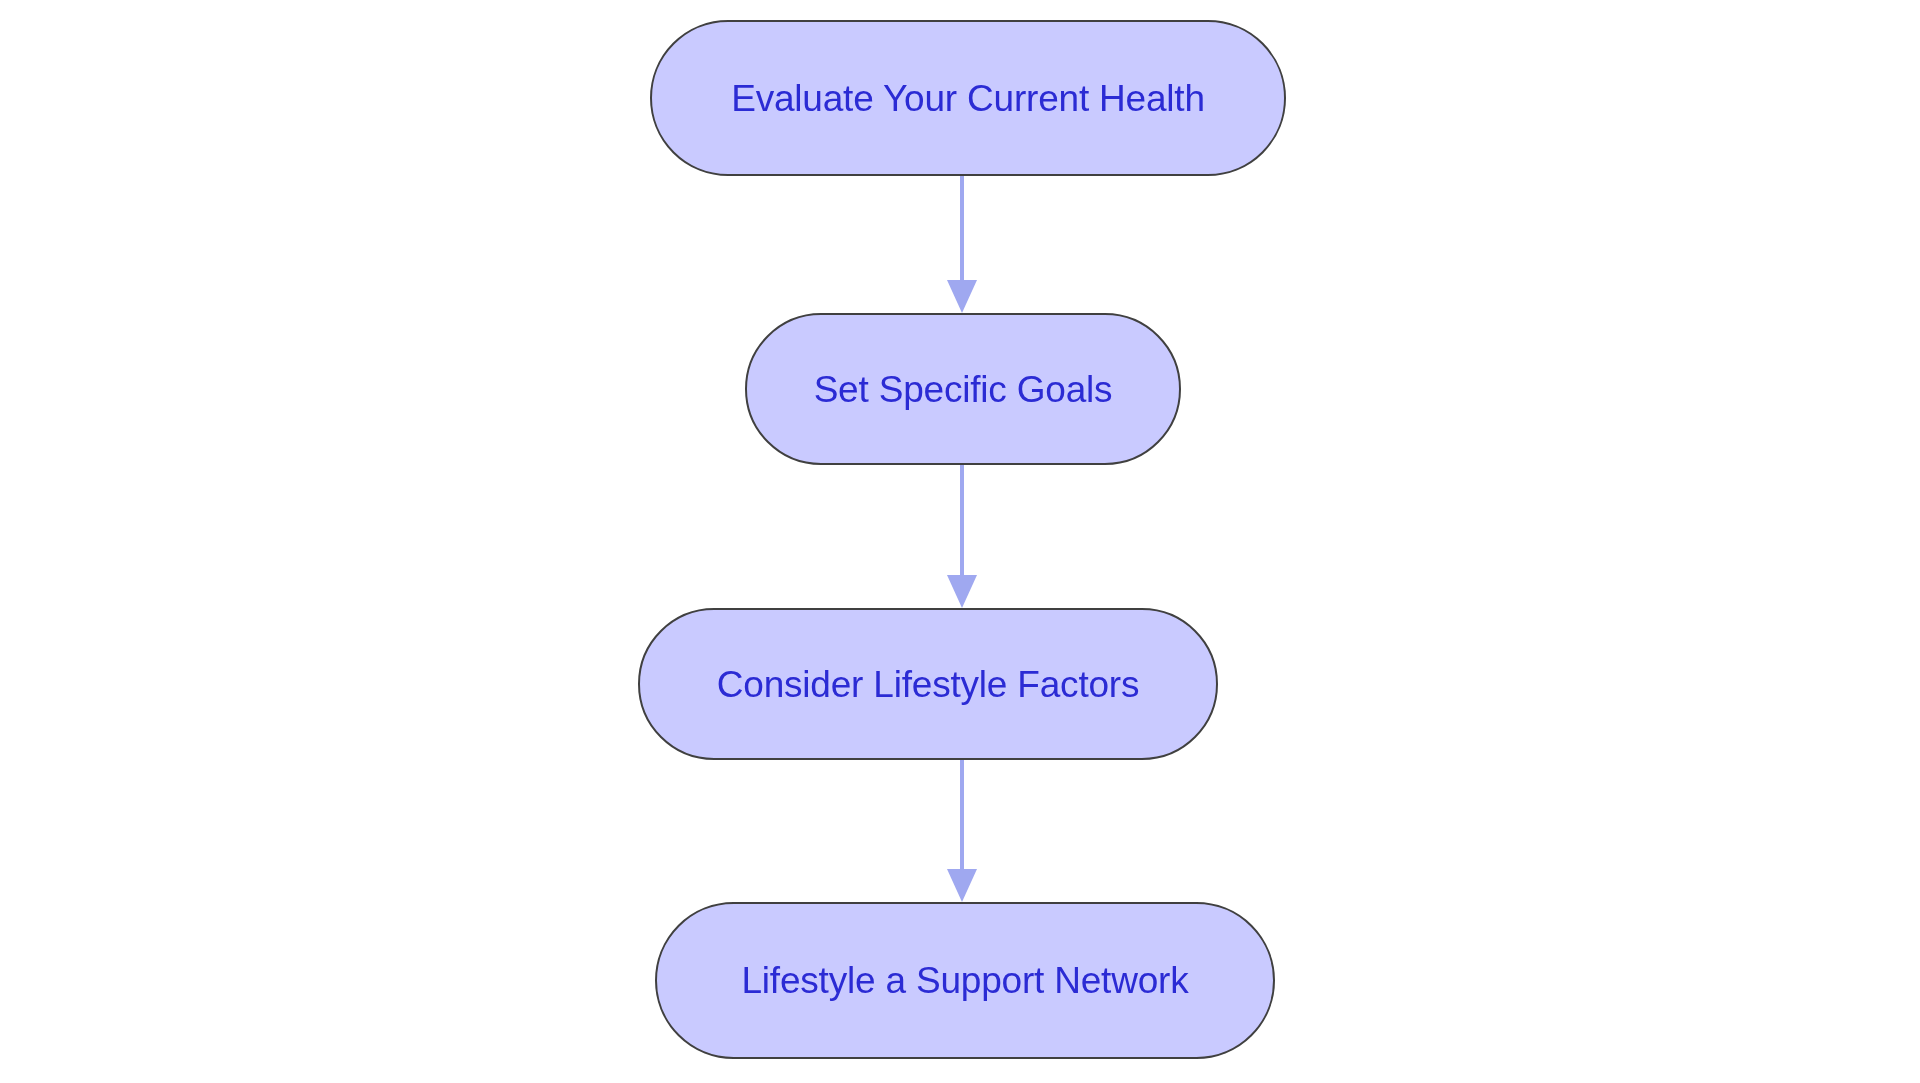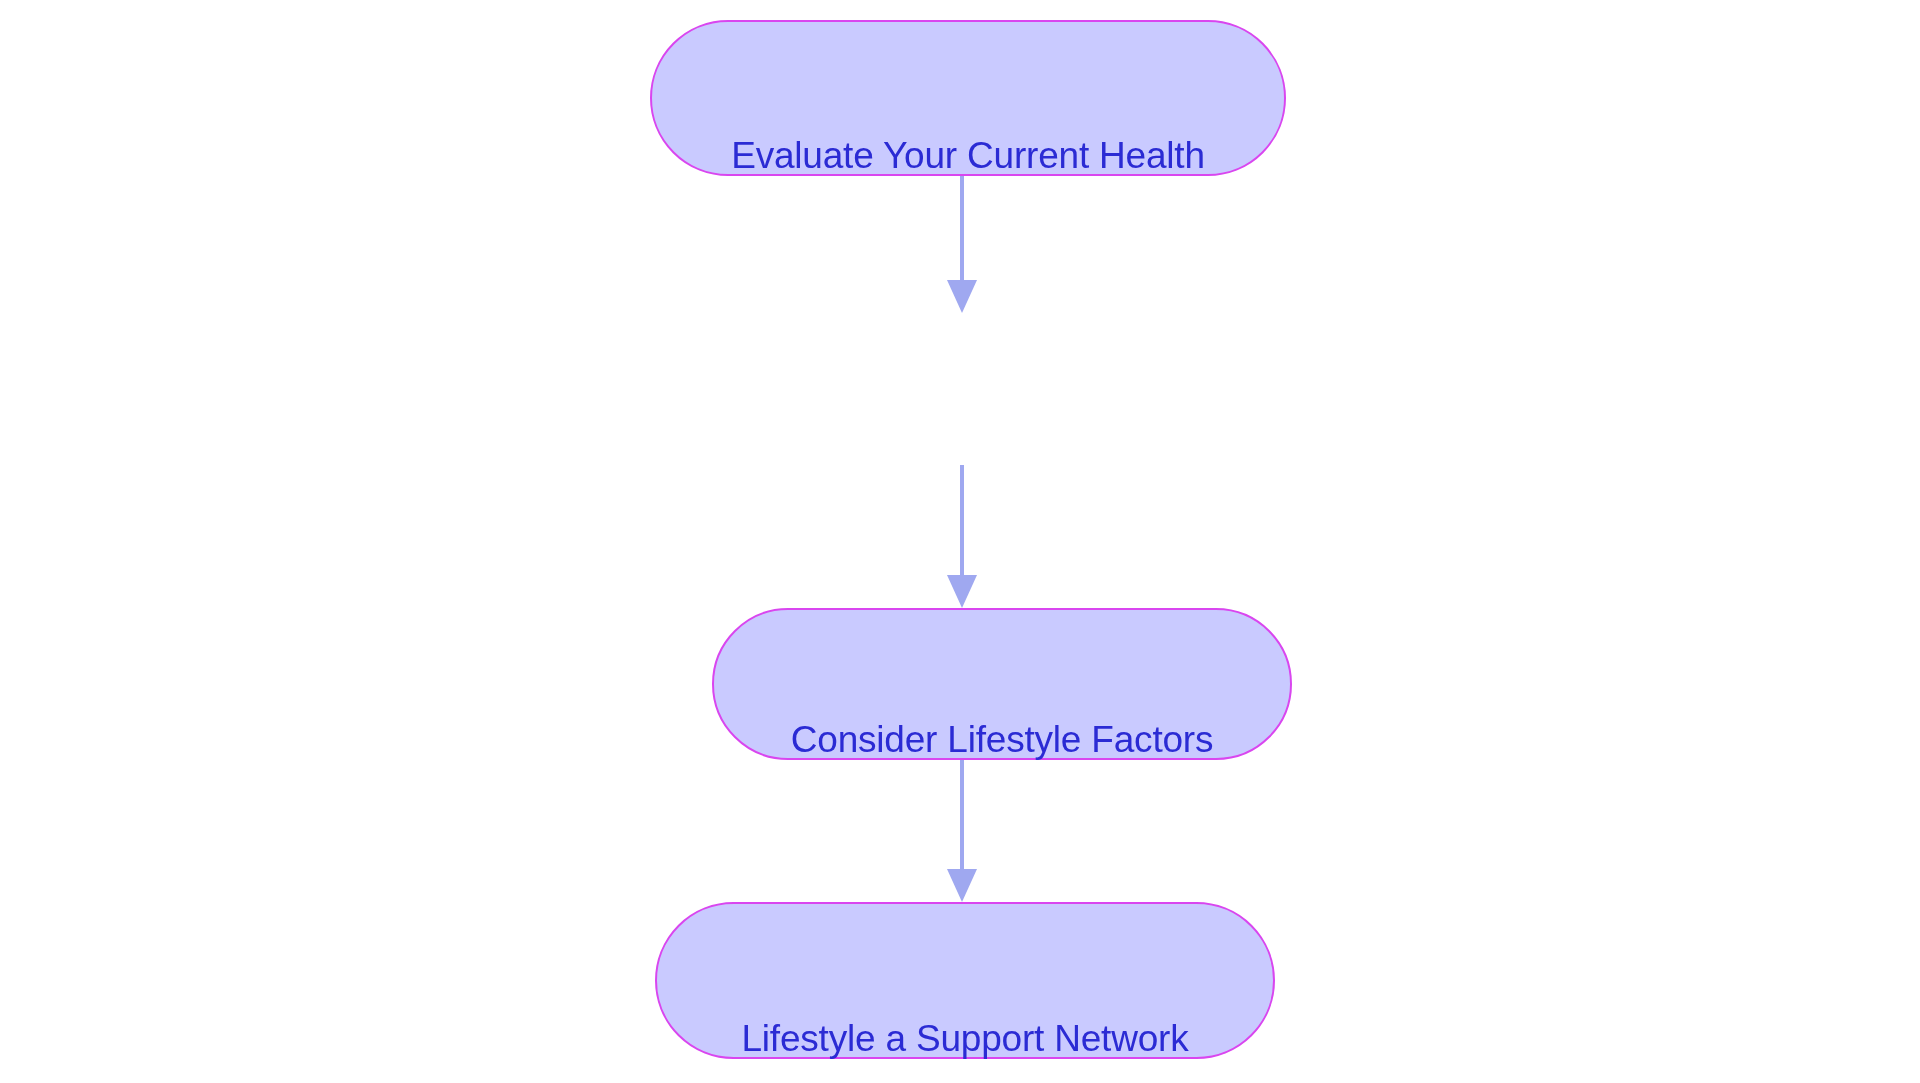--- a/index.html
+++ b/index.html
@@ -22,41 +22,41 @@
     position: absolute;
     top: 0;
     left: 0;
     width: 1920px;
     height: 1083px;
   }
   .node {
     position: absolute;
     box-sizing: border-box;
     display: flex;
-    align-items: flex-end;
+    align-items: center;
     justify-content: center;
     background: #c9caff;
-    border: 2px solid #d946ef;
+    border: 2px solid #404040;
     border-radius: 999px;
     z-index: 2;
   }
   .node-label {
     color: #2b2bd4;
     font-family: "Liberation Sans", sans-serif;
     font-size: 37px;
     font-weight: 400;
     letter-spacing: -0.2px;
     line-height: 1;
     white-space: nowrap;
     text-align: center;
   }
   
   #node-0 { left: 650px;  top: 20px;   width: 636px; height: 156px; }
   #node-1 { left: 745px;  top: 313px;  width: 436px; height: 152px; }
-  #node-2 { left: 712px;  top: 608px;  width: 580px; height: 152px; }
+  #node-2 { left: 638px;  top: 608px;  width: 580px; height: 152px; }
   #node-3 { left: 655px;  top: 902px;  width: 620px; height: 157px; }
 </style>
 </head>
 <body>
 
 <div id="flow-canvas">
 
   <svg class="flow-svg" viewBox="0 0 1920 1083" xmlns="http://www.w3.org/2000/svg">
 
     <g>
@@ -72,20 +72,23 @@
     <g>
       <line x1="962" y1="760" x2="962" y2="871" stroke="#9fa8f0" stroke-width="4"></line>
       <polygon points="947,869 977,869 962,902" fill="#9fa8f0"></polygon>
     </g>
   </svg>
 
   <div class="node" id="node-0">
     <span class="node-label">Evaluate Your Current Health</span>
   </div>
 
+  <div class="node" id="node-1">
+    <span class="node-label">Set Specific Goals</span>
+  </div>
 
   <div class="node" id="node-2">
     <span class="node-label">Consider Lifestyle Factors</span>
   </div>
 
   <div class="node" id="node-3">
     <span class="node-label">Lifestyle a Support Network</span>
   </div>
 
 </div>

